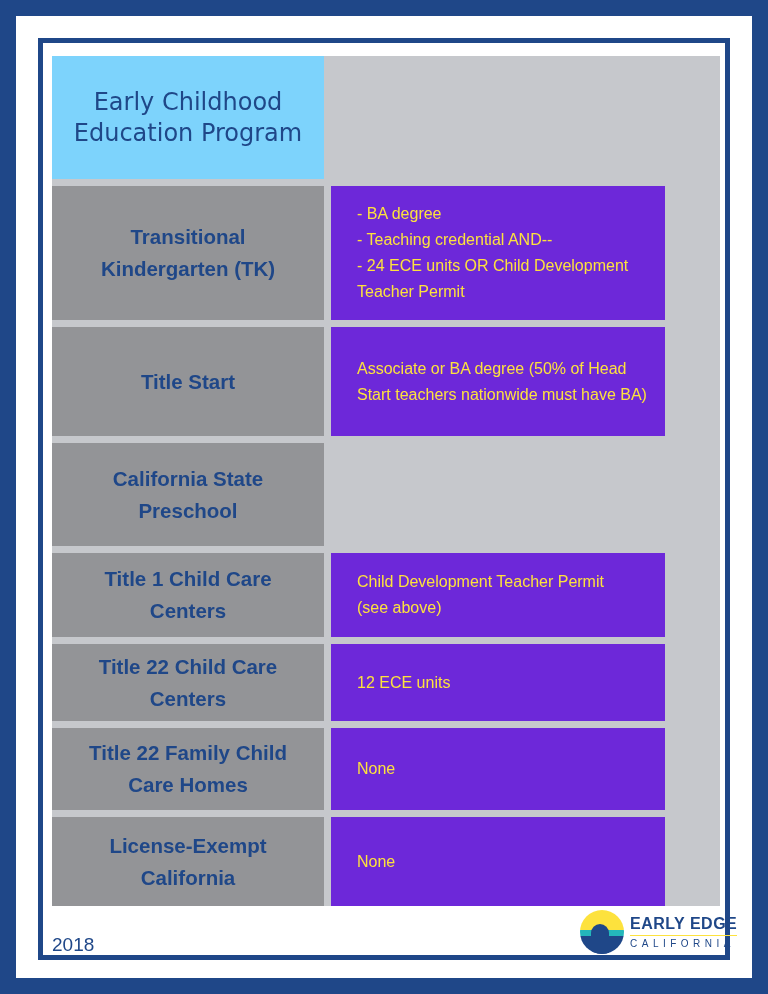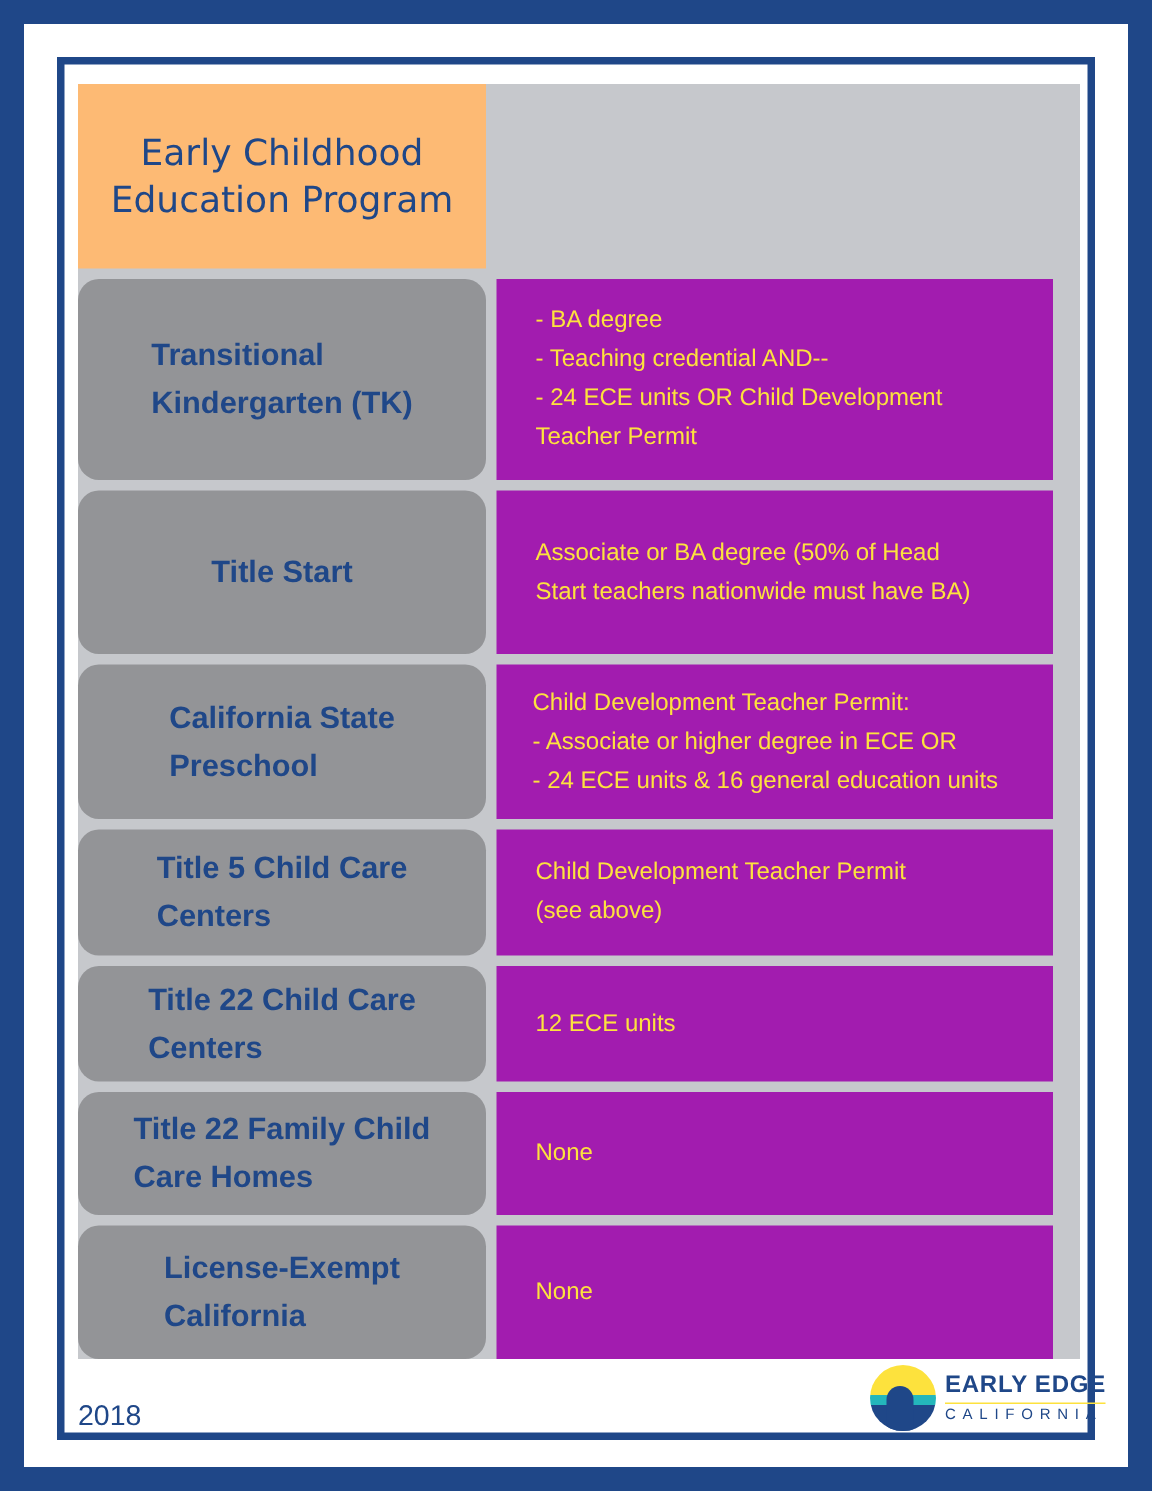--- a/index.html
+++ b/index.html
@@ -2,25 +2,25 @@
 <html><head>
 <meta charset="utf-8">
 <style>
   html,body{margin:0;padding:0;}
   body{width:768px;height:994px;background:#1f4788;position:relative;overflow:hidden;font-family:"Liberation Sans",sans-serif;}
   .outer-white{position:absolute;left:16px;top:16px;width:736px;height:962px;background:#fff;}
   .inner-frame{position:absolute;left:38px;top:38px;width:692px;height:922px;background:#1f4788;}
   .inner-white{position:absolute;left:43px;top:43px;width:682px;height:912px;background:#fff;}
   .table{position:absolute;left:52px;top:56px;width:668px;height:850px;background:#c6c8cc;}
   .cell{position:absolute;display:flex;align-items:center;box-sizing:border-box;}
-  .h-left{left:0;top:0;width:272px;height:123px;background:#fdba74;justify-content:center;text-align:center;}
+  .h-left{left:0;top:0;width:272px;height:123px;background:#7dd3fc;justify-content:center;text-align:center;}
   .h-right{left:279px;top:0;width:389px;height:123px;background:#24b7bb;justify-content:center;text-align:center;}
   .h-text{color:#1f4788;font-family:"DejaVu Sans",sans-serif;font-size:24px;line-height:31px;}
-  .l{left:0;width:272px;background:#939497;justify-content:center;text-align:left;border-radius:14px;}
-  .r{left:279px;width:371px;background:#a21caf;padding-left:26px;}
+  .l{left:0;width:272px;background:#939497;justify-content:center;text-align:center;}
+  .r{left:279px;width:334px;background:#6d28d9;padding-left:26px;}
   .l span{color:#1f4788;font-weight:bold;font-size:20.5px;line-height:32px;white-space:pre-line;}
   .r span{color:#fde23d;font-size:16px;line-height:26px;white-space:pre-line;}
   .year{position:absolute;left:52px;top:934px;color:#1f4788;font-size:19px;}
   .logo{position:absolute;left:580px;top:910px;display:flex;align-items:center;}
   .logo-mark{width:44px;height:44px;border-radius:50%;background:linear-gradient(#fde23d 0 45%,#24b7bb 45% 60%,#1f4788 60%);position:relative;overflow:hidden;}
   .logo-mark::after{content:"";position:absolute;left:11px;top:14px;width:18px;height:30px;border-radius:9px 9px 0 0;background:#1f4788;}
   .logo-text{margin-left:6px;color:#1f4788;}
   .logo-t1{font-size:16px;font-weight:bold;letter-spacing:0.5px;}
   .logo-t2{font-size:10px;letter-spacing:4.5px;margin-top:2px;border-top:1px solid #fde23d;padding-top:2px;}
 </style>
@@ -53,28 +53,23 @@
     </div>
   <div class="cell r" style="top:271px;height:109px">
       <span>Associate or BA degree (50% of Head
 Start teachers nationwide must have BA)</span>
     </div>
 
   <div class="cell l" style="top:387px;height:103px">
       <span>California State
 Preschool</span>
     </div>
-  <div class="cell r" style="top:387px;height:103px;padding-left:24px">
-      <span>Child Development Teacher Permit:
-- Associate or higher degree in ECE OR
-- 24 ECE units &amp; 16 general education units</span>
-    </div>
 
   <div class="cell l" style="top:497px;height:84px">
-      <span>Title 5 Child Care
+      <span>Title 1 Child Care
 Centers</span>
     </div>
   <div class="cell r" style="top:497px;height:84px">
       <span>Child Development Teacher Permit
 (see above)</span>
     </div>
 
   <div class="cell l" style="top:588px;height:77px">
       <span>Title 22 Child Care
 Centers</span>

